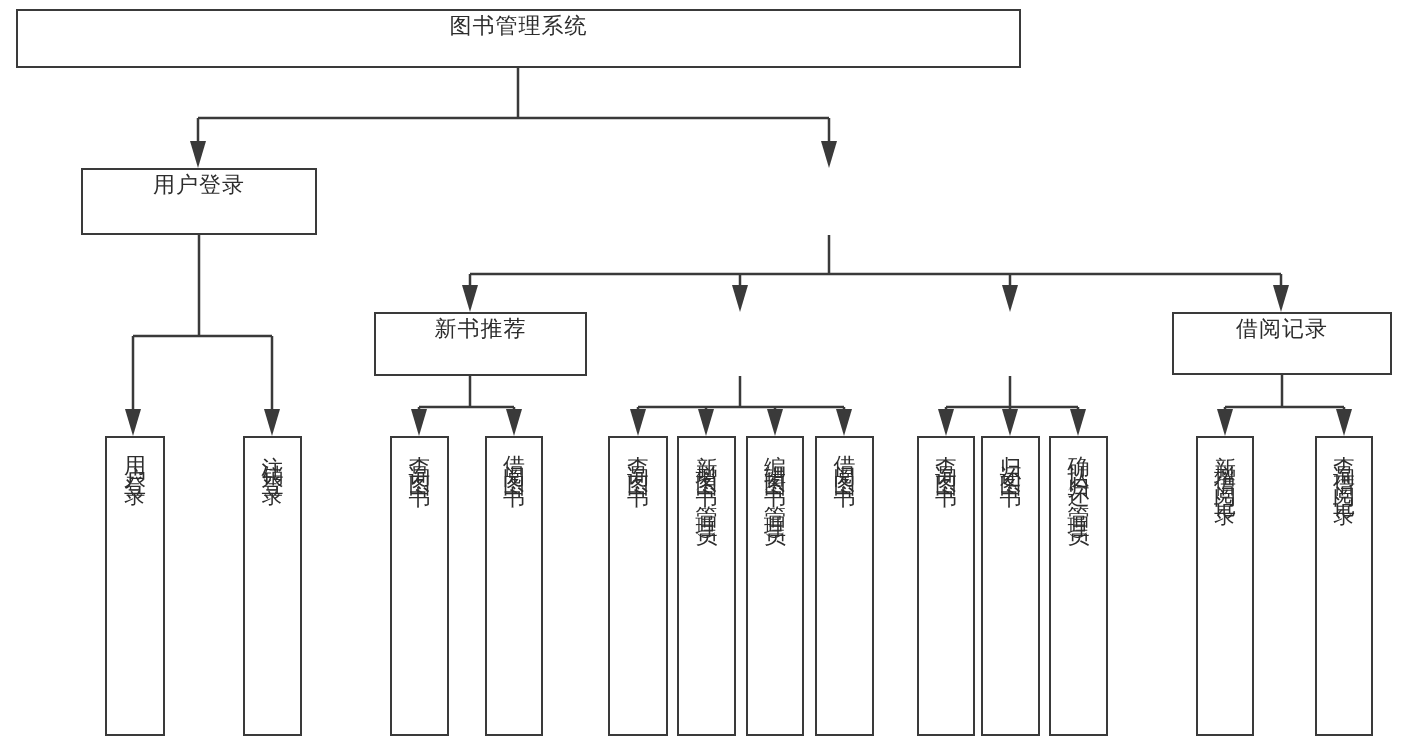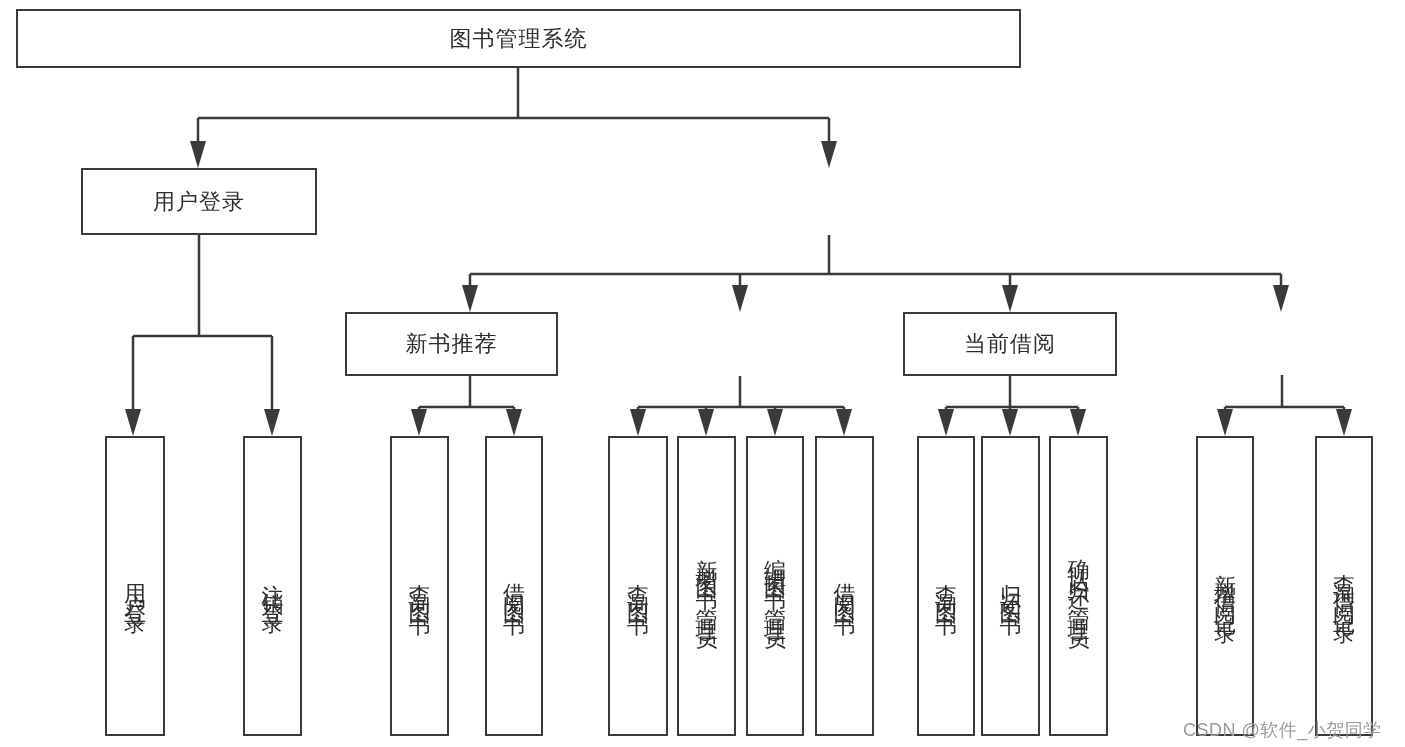--- a/index.html
+++ b/index.html
@@ -32,21 +32,21 @@
   .wires polygon{
     fill:var(--line);
     stroke:none;
   }
   .node{
     position:absolute;
     box-sizing:border-box;
     border:2px solid var(--line);
     background:var(--box_bg);
     display:flex;
-    align-items:center;
+    align-items:flex-start;
     justify-content:center;
   }
   .node.root{border-width:2.5px;}
   .hlabel{
     font-size:22px;
     color:var(--text);
     white-space:nowrap;
     letter-spacing:1px;
   }
   .vlabel{
@@ -106,25 +106,25 @@
   </svg>
 
   <div class="node root" style="left:16px;top:9px;width:1005px;height:59px">
     <span class="hlabel">图书管理系统</span>
   </div>
 
   <div class="node" style="left:81px;top:168px;width:236px;height:67px">
     <span class="hlabel">用户登录</span>
   </div>
 
-  <div class="node" style="left:345px;top:312px;width:213px;height:64px">
+  <div class="node" style="left:374px;top:312px;width:213px;height:64px">
     <span class="hlabel">新书推荐</span>
   </div>
-  <div class="node" style="left:903px;top:312px;width:214px;height:64px">
-    <span class="hlabel">当前借阅</span>
+  <div class="node" style="left:1172px;top:312px;width:220px;height:63px">
+    <span class="hlabel">借阅记录</span>
   </div>
 
   <div class="node" style="left:105px;top:436px;width:60px;height:300px">
     <span class="vlabel">用户登录</span>
   </div>
   <div class="node" style="left:243px;top:436px;width:59px;height:300px">
     <span class="vlabel">注销登录</span>
   </div>
   <div class="node" style="left:390px;top:436px;width:59px;height:300px">
     <span class="vlabel">查询图书</span>
@@ -153,15 +153,14 @@
   <div class="node" style="left:1049px;top:436px;width:59px;height:300px">
     <span class="vlabel">确认归还（管理员）</span>
   </div>
   <div class="node" style="left:1196px;top:436px;width:58px;height:300px">
     <span class="vlabel">新增借阅记录</span>
   </div>
   <div class="node" style="left:1315px;top:436px;width:58px;height:300px">
     <span class="vlabel">查询借阅记录</span>
   </div>
 
-  <div class="watermark">CSDN @软件_小贺同学</div>
 
 </div>
 
 </body></html>

